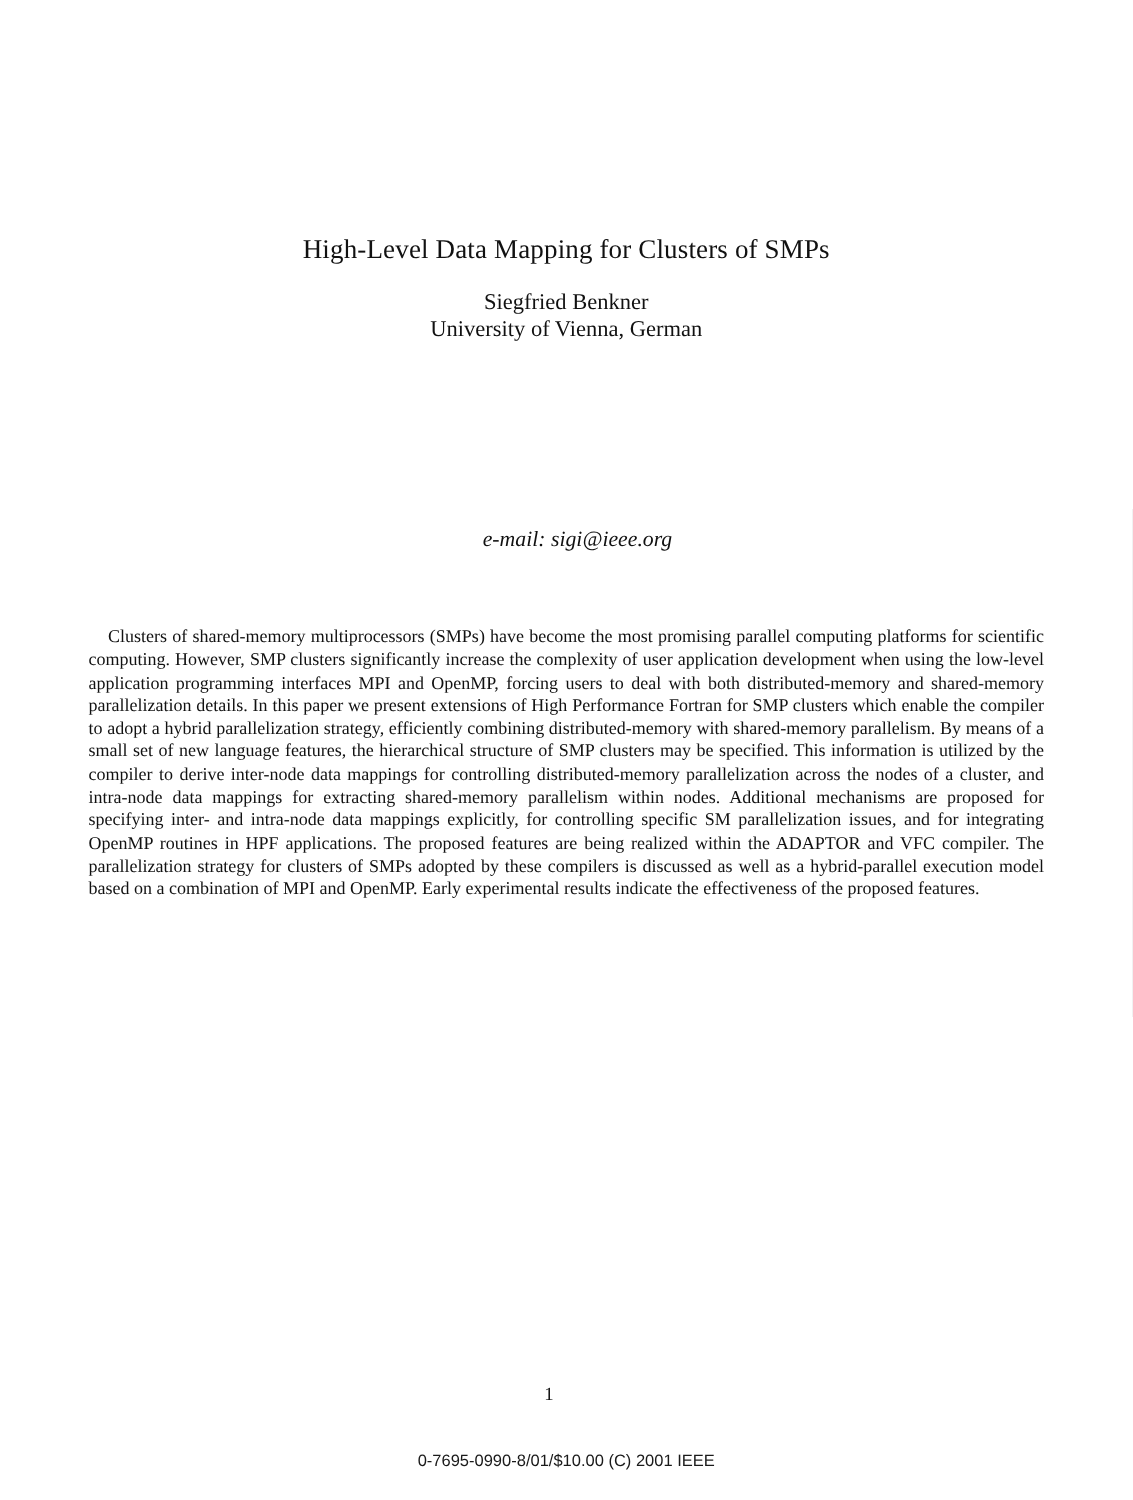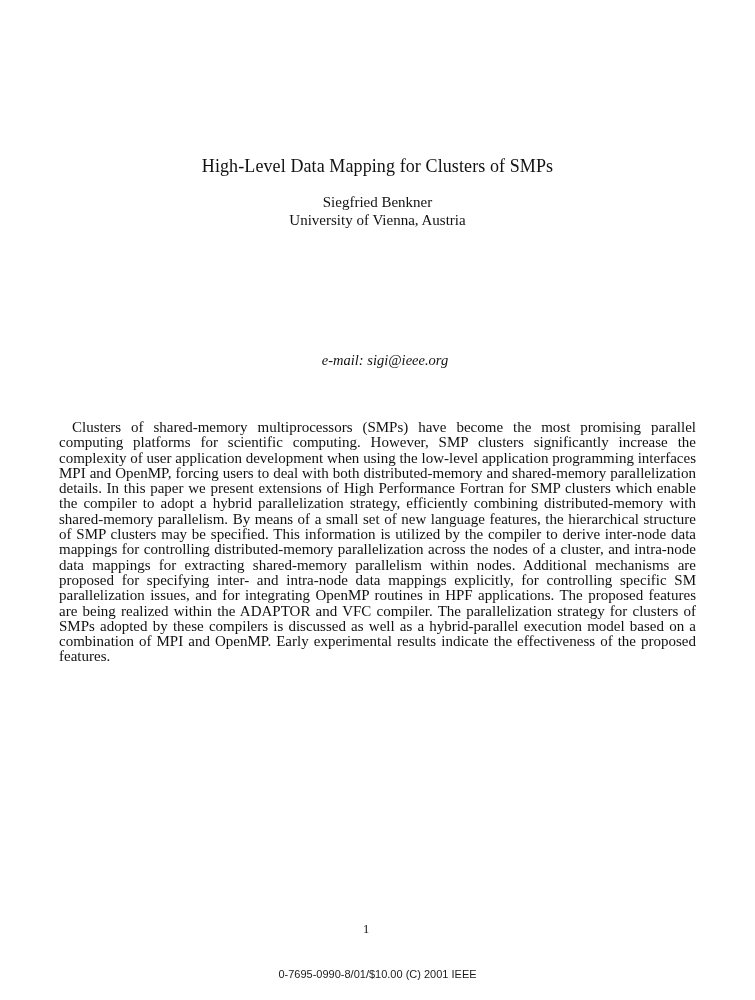--- a/index.html
+++ b/index.html
@@ -44,21 +44,21 @@
     right: 0;
     text-align: center;
     font-style: italic;
     font-size: 14.5px;
   }
   .abstract {
     position: absolute;
     top: 405px;
     left: 59px;
     width: 637px;
-    font-size: 15px;
+    font-size: 12px;
     line-height: 15.3px;
     text-align: justify;
     text-indent: 13px;
   }
   .page-number {
     position: absolute;
     top: 922px;
     left: 0;
     right: 23px;
     text-align: center;
@@ -77,21 +77,21 @@
 </style>
 </head>
 <body>
 
 <div class="page">
 
   <h1 class="paper-title">High-Level Data Mapping for Clusters of SMPs</h1>
 
   <div class="author-block author-block-1">
     <div>Siegfried Benkner</div>
-    <div>University of Vienna, Austria</div>
+    <div>University of Vienna, German</div>
   </div>
 
 
   <div class="email-line">e-mail: sigi@ieee.org</div>
 
   <p class="abstract">Clusters of shared-memory multiprocessors (SMPs) have become the most promising parallel computing platforms for scientific computing. However, SMP clusters significantly increase the complexity of user application development when using the low-level application programming interfaces MPI and OpenMP, forcing users to deal with both distributed-memory and shared-memory parallelization details. In this paper we present extensions of High Performance Fortran for SMP clusters which enable the compiler to adopt a hybrid parallelization strategy, efficiently combining distributed-memory with shared-memory parallelism. By means of a small set of new language features, the hierarchical structure of SMP clusters may be specified. This information is utilized by the compiler to derive inter-node data mappings for controlling distributed-memory parallelization across the nodes of a cluster, and intra-node data mappings for extracting shared-memory parallelism within nodes. Additional mechanisms are proposed for specifying inter- and intra-node data mappings explicitly, for controlling specific SM parallelization issues, and for integrating OpenMP routines in HPF applications. The proposed features are being realized within the ADAPTOR and VFC compiler. The parallelization strategy for clusters of SMPs adopted by these compilers is discussed as well as a hybrid-parallel execution model based on a combination of MPI and OpenMP. Early experimental results indicate the effectiveness of the proposed features.</p>
 
   <div class="page-number">1</div>
 
   <div class="footer-copyright">0-7695-0990-8/01/$10.00 (C) 2001 IEEE</div>

